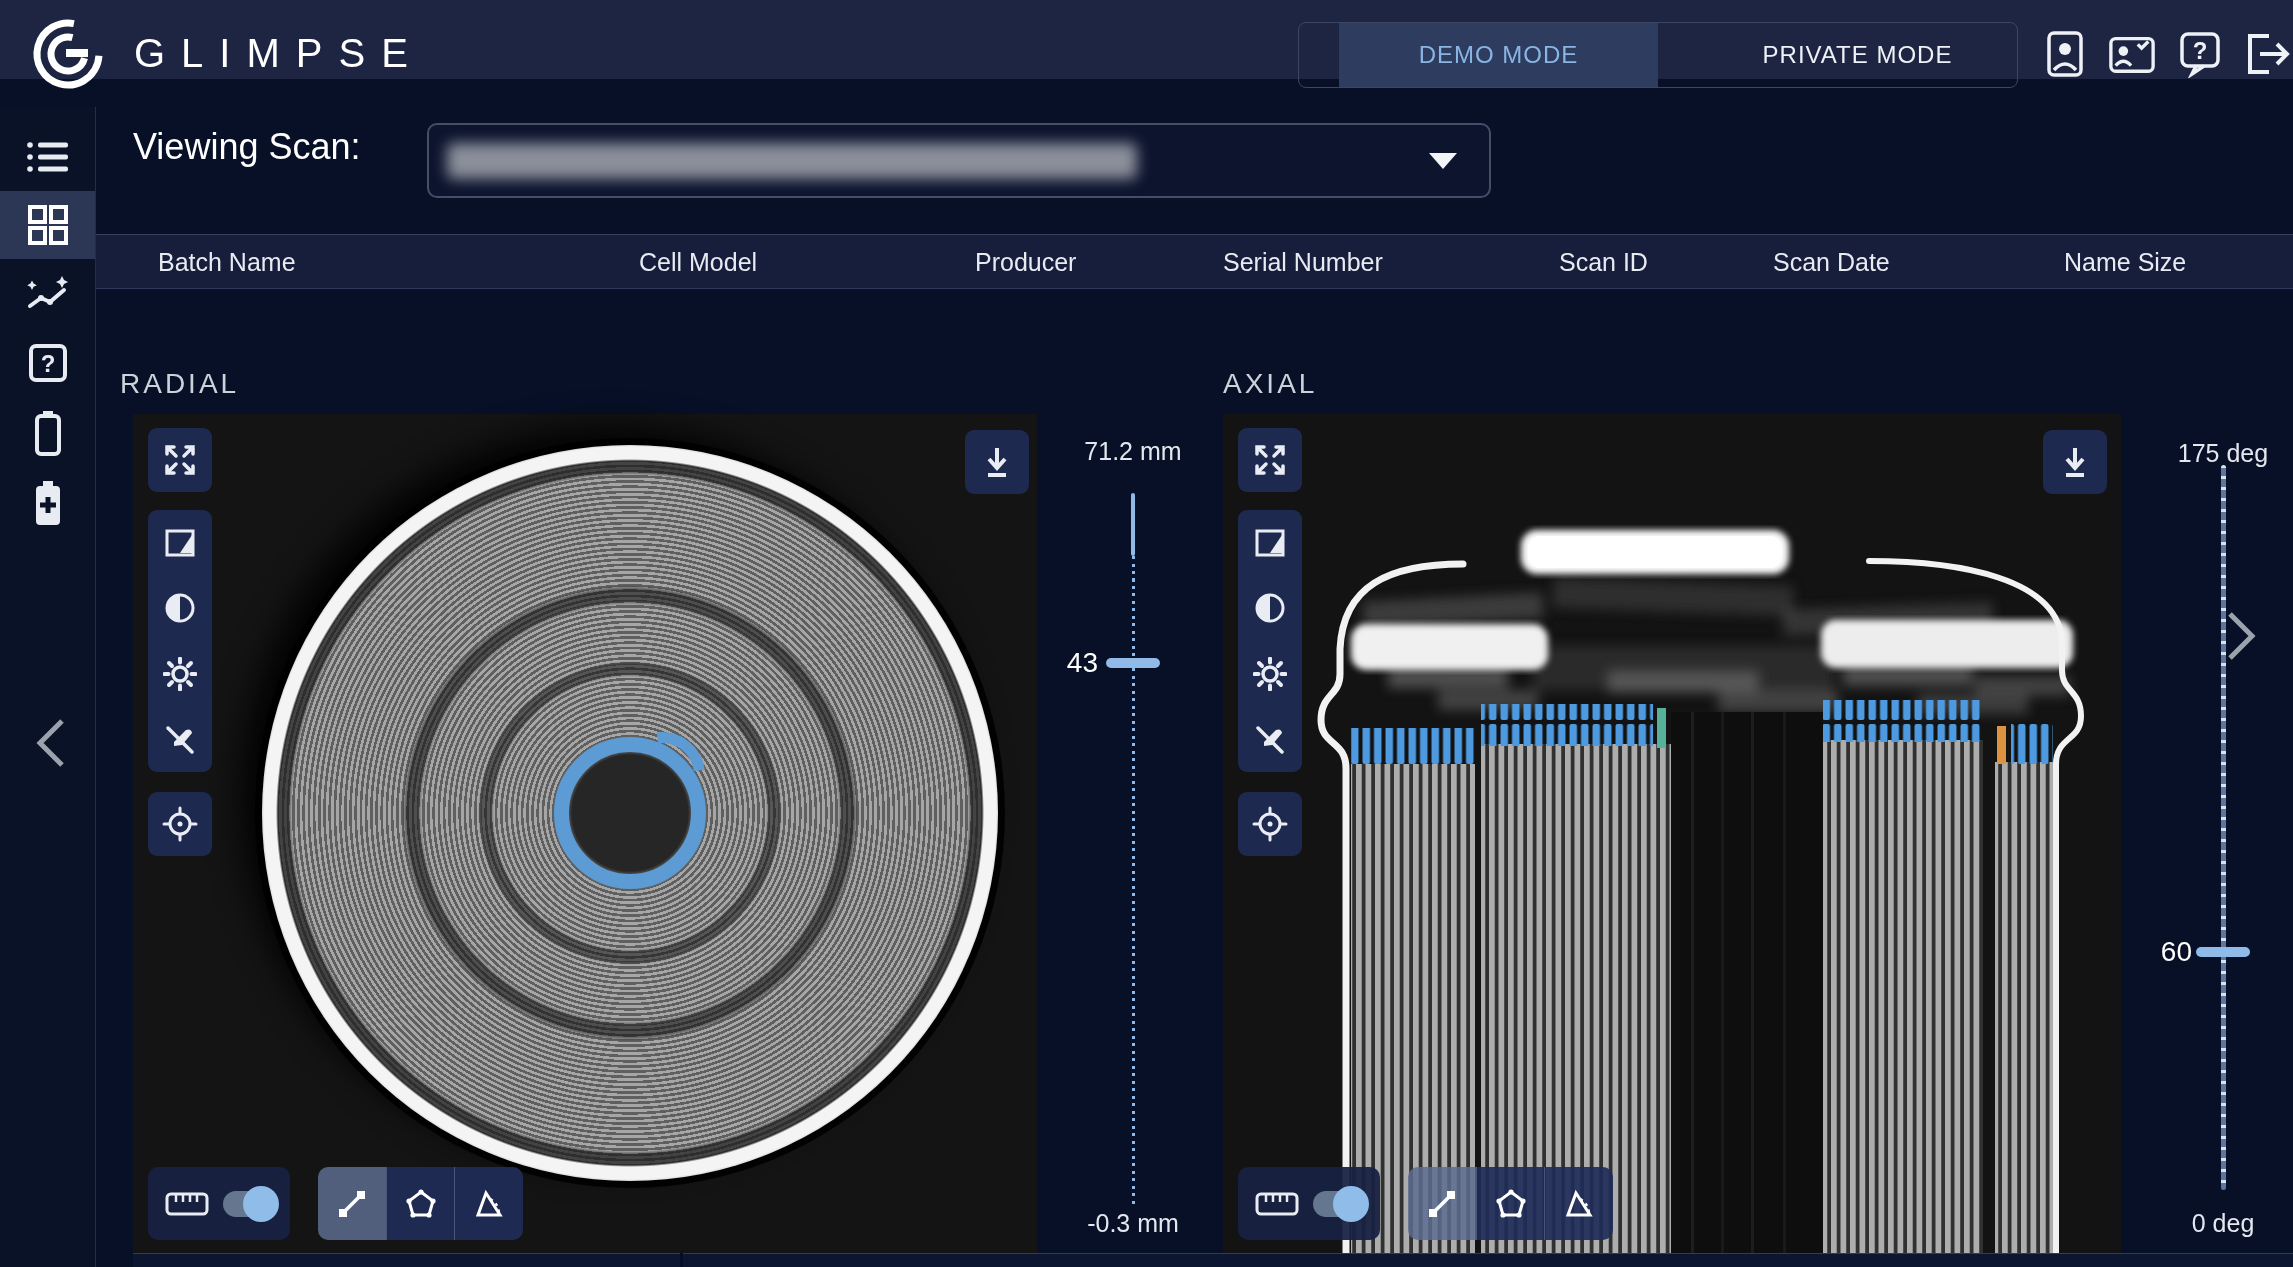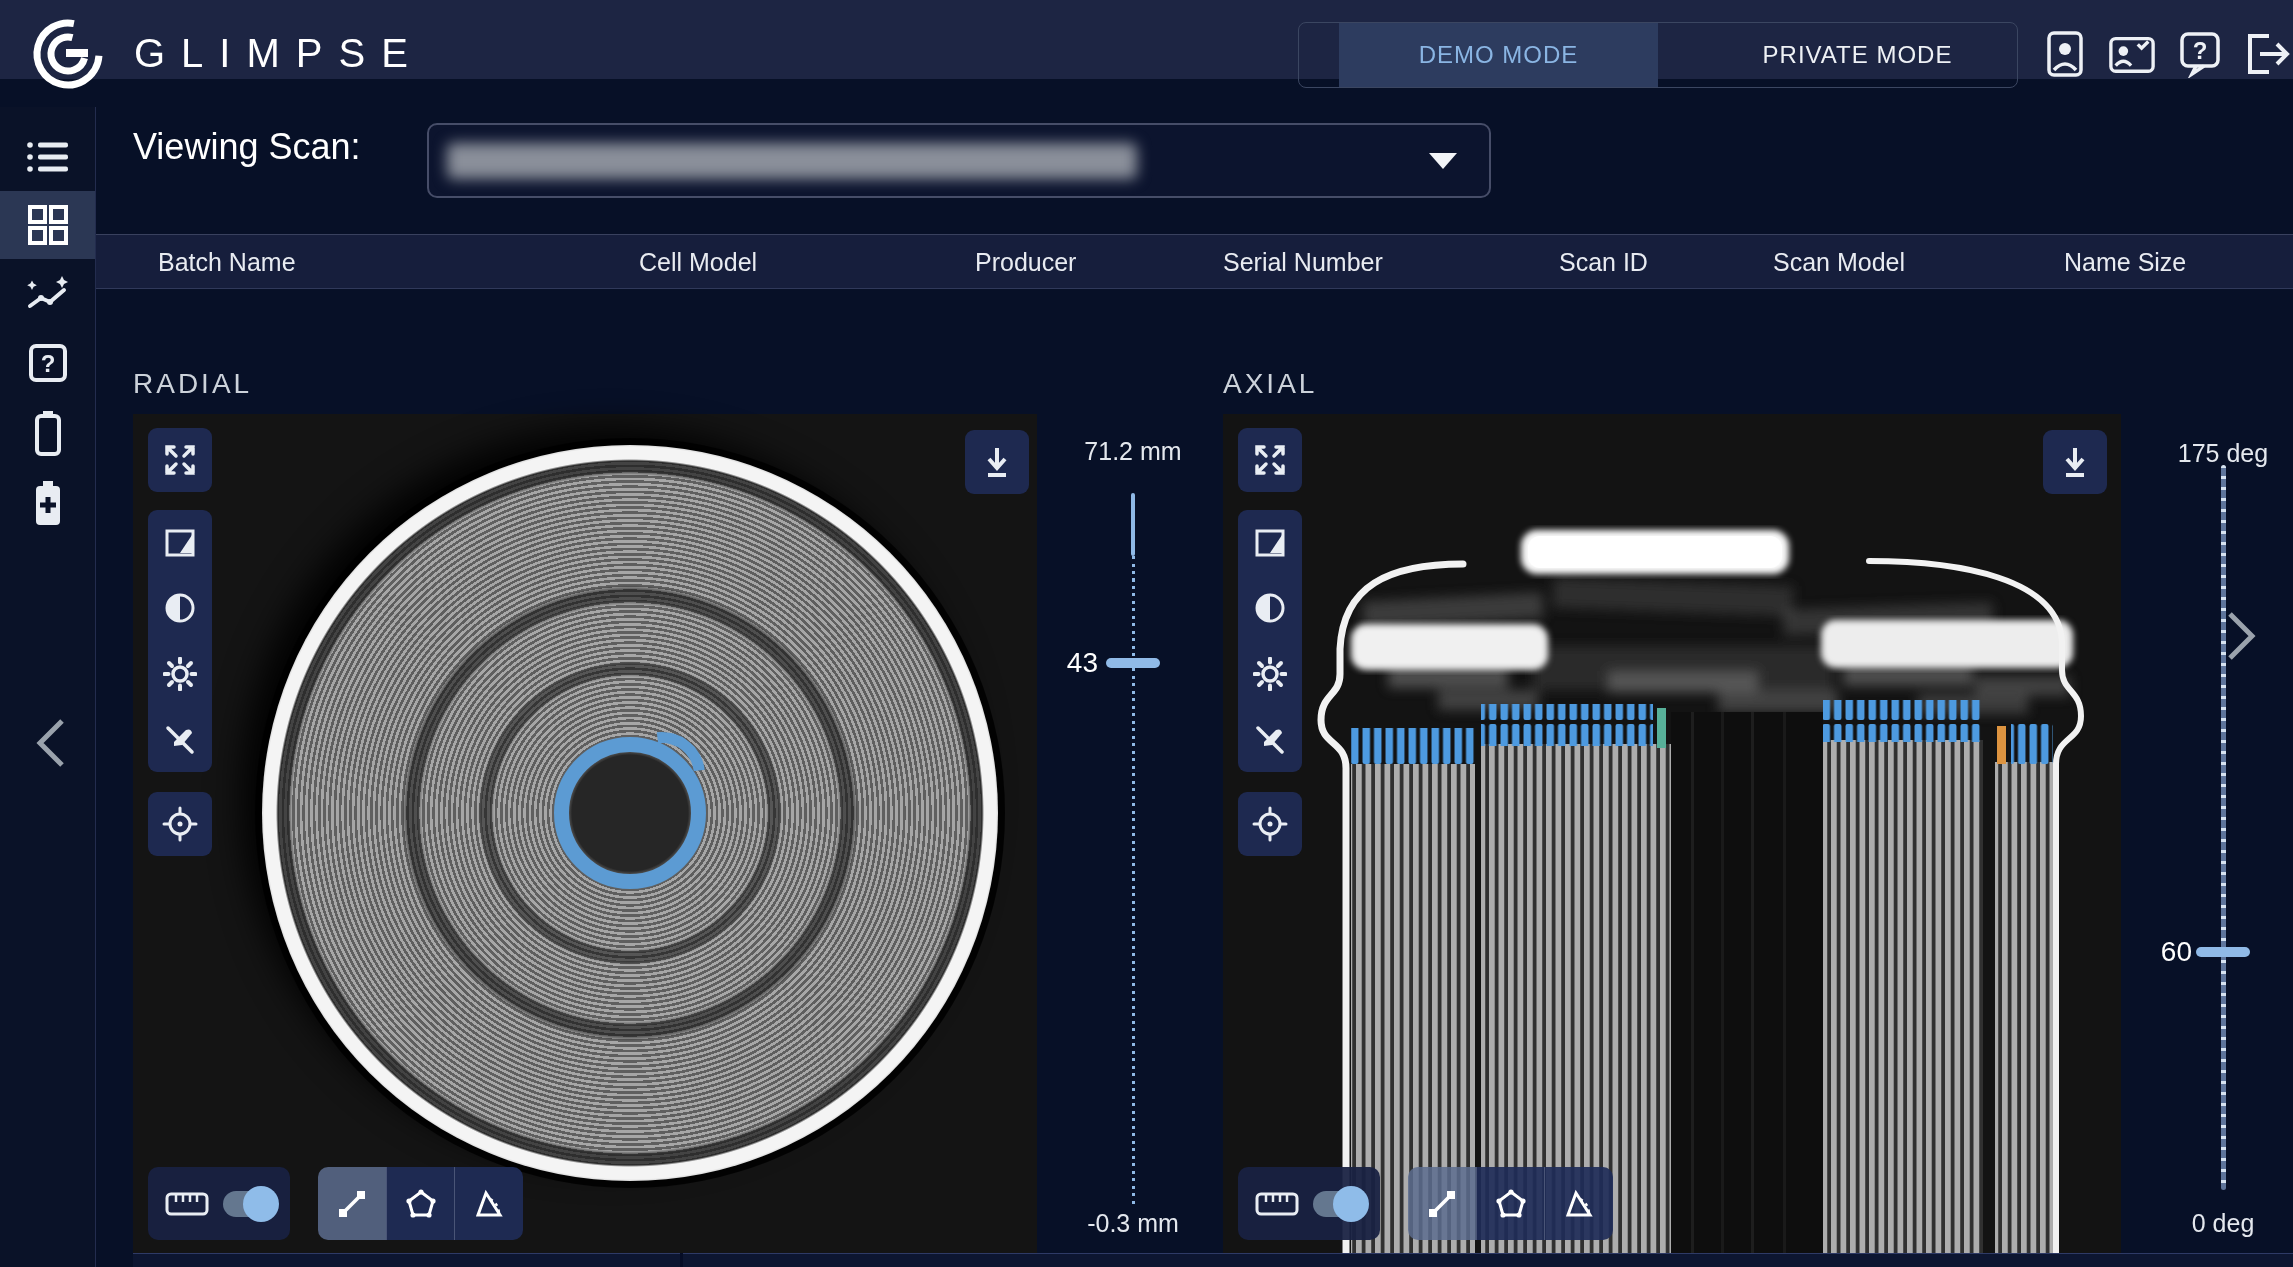--- a/index.html
+++ b/index.html
@@ -205,25 +205,25 @@
     <div class="blur-blob" style="margin-left:18px;width:690px;height:36px;"></div>
     <div id="dropdown-caret"></div>
   </div>
 
   <div id="table-header" class="abs">
     <div class="th" style="left:62px;">Batch Name</div>
     <div class="th" style="left:543px;">Cell Model</div>
     <div class="th" style="left:879px;">Producer</div>
     <div class="th" style="left:1127px;">Serial Number</div>
     <div class="th" style="left:1463px;">Scan ID</div>
-    <div class="th" style="left:1677px;">Scan Model</div>
+    <div class="th" style="left:1677px;">Scan Date</div>
     <div class="th" style="left:1968px;">Name Size</div>
   </div>
 
-  <div class="abs panel-title" style="left:133px;top:368px;">RADIAL</div>
+  <div class="abs panel-title" style="left:120px;top:368px;">RADIAL</div>
   <div class="abs panel" style="left:133px;top:414px;width:904px;height:839px;">
     <div id="radial-scan" class="abs">
       <div id="spiral-marker">
         <div id="spiral-hook"></div>
       </div>
     </div>
 
     <div class="btn-tile" style="left:15px;top:14px;">
       <svg width="36" height="36" viewBox="0 0 36 36">
         <g stroke="#e9edf3" stroke-width="3.5" fill="none" stroke-linecap="round">

